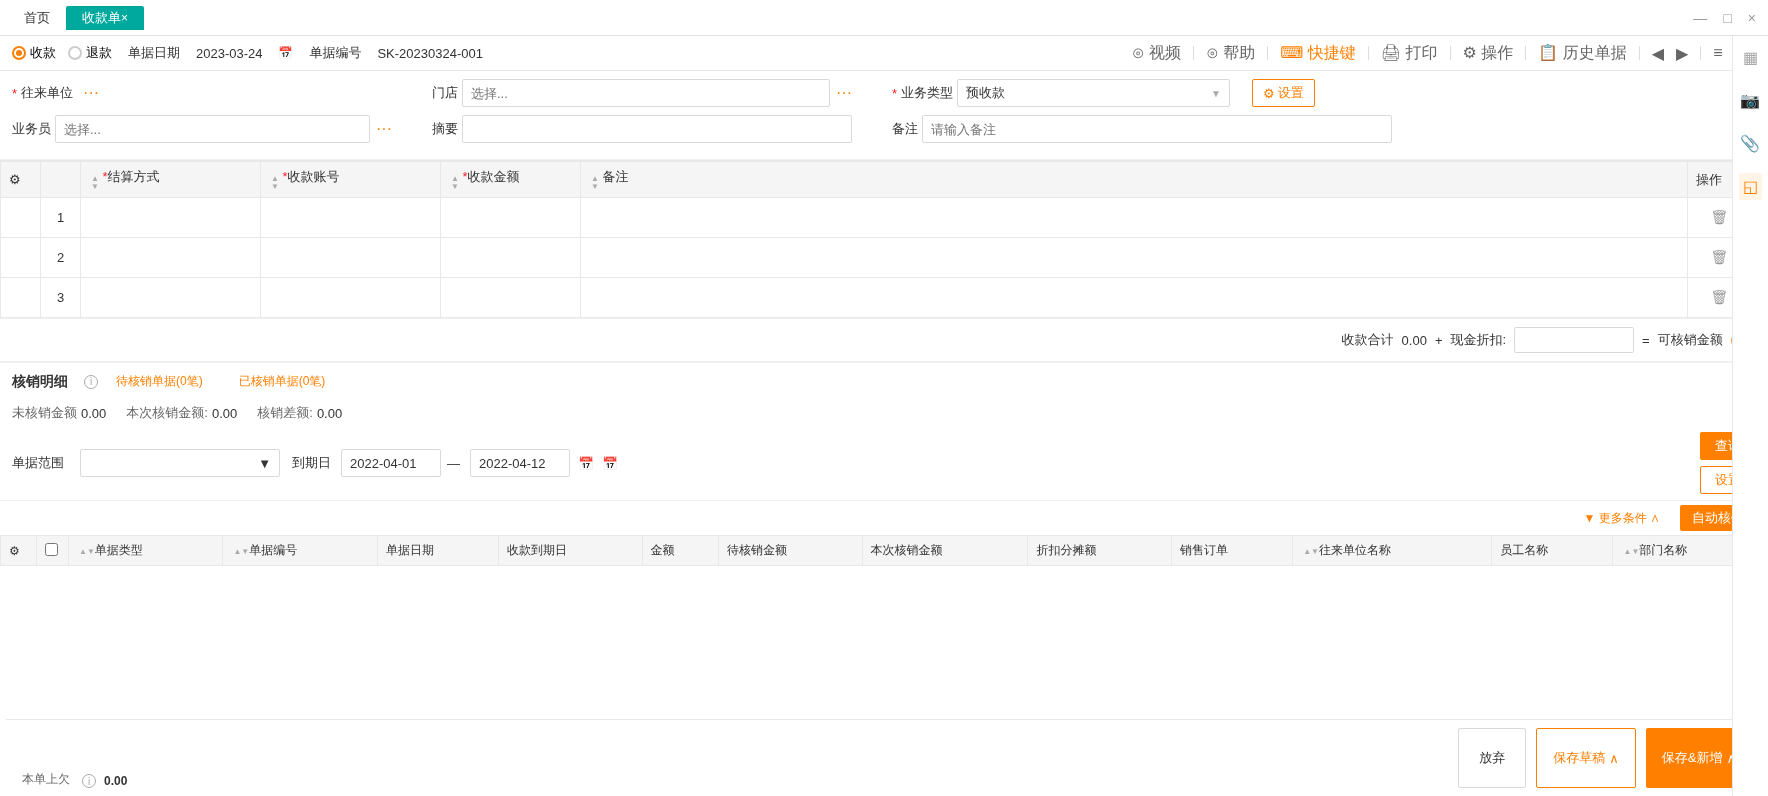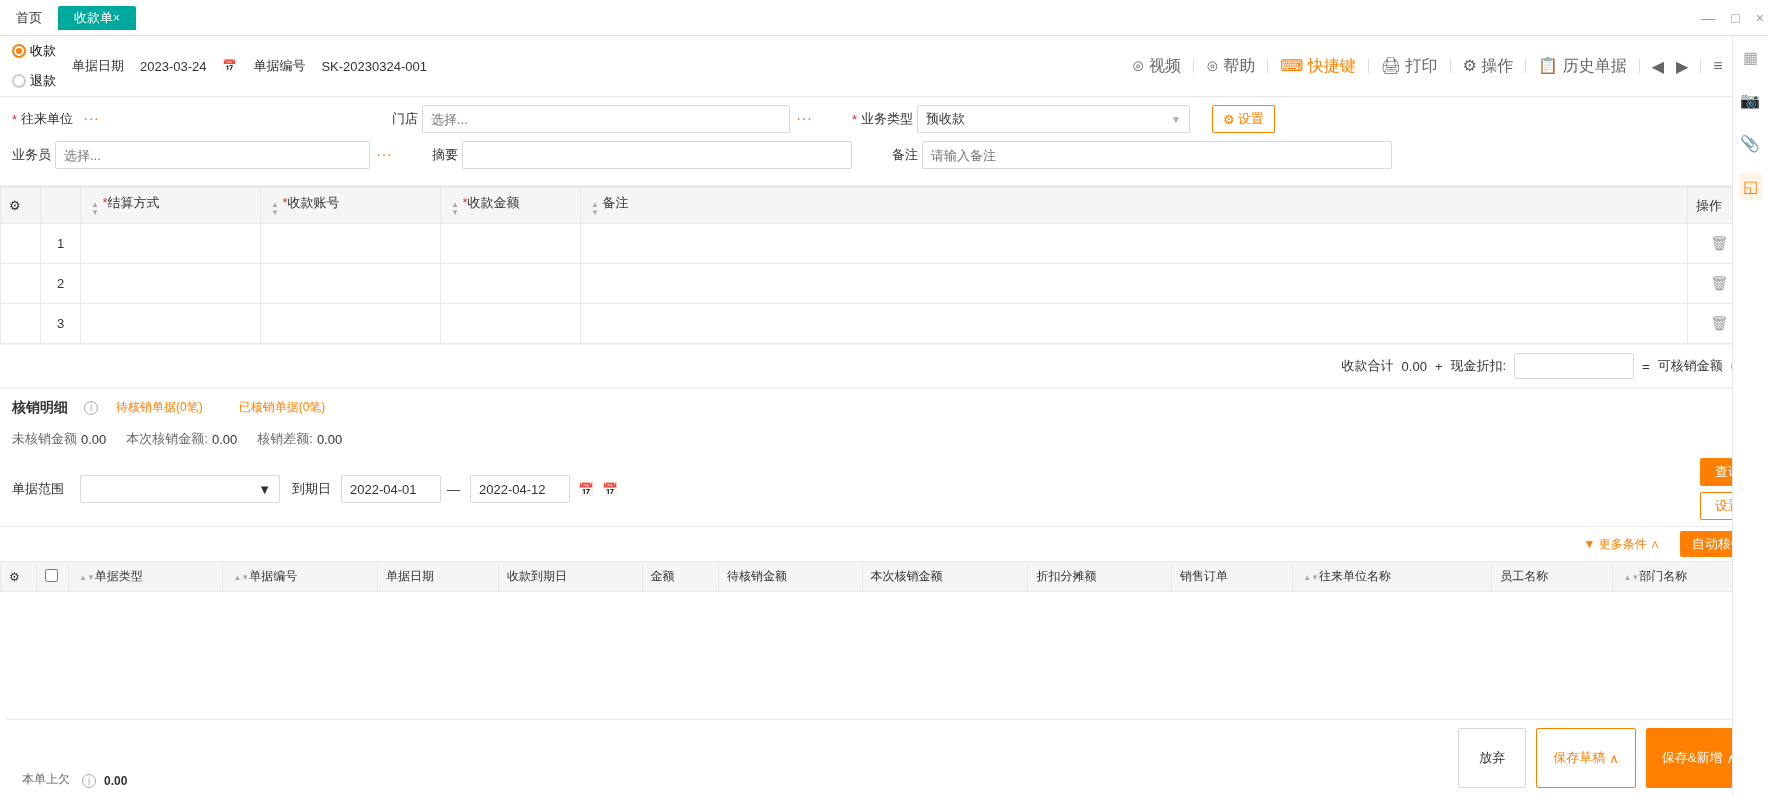--- a/index.html
+++ b/index.html
@@ -2,21 +2,21 @@
 <html><head>
   <meta charset="utf-8">
   <style>
     * { box-sizing: border-box; margin: 0; padding: 0; font-family: 'Microsoft YaHei', Arial, sans-serif; font-size: 13px; }
     body { background: #f0f2f5; width: 1768px; height: 796px; overflow: hidden; }
 
     
     .tab-bar {
       display: flex; align-items: center; background: #fff;
       border-bottom: 1px solid #e0e0e0; height: 36px;
-      padding: 0 0; position: relative;
+      padding: 0 8px; position: relative;
     }
     .tab-home {
       padding: 0 16px; height: 36px; line-height: 36px;
       color: #333; cursor: pointer; font-size: 13px;
     }
     .tab-active {
       background: #00a99d; color: #fff; padding: 0 16px; height: 24px;
       line-height: 36px; display: flex; align-items: center; 
       cursor: pointer; font-size: 13px; border-radius: 2px 2px 0 0;
     }
@@ -26,21 +26,21 @@
 
     
     .main-content { background: #fff; height: calc(796px - 36px); display: flex; flex-direction: column; overflow: hidden; }
 
     
     .toolbar-row {
       display: flex; align-items: center; padding: 6px 12px;
       background: #fff; border-bottom: 1px solid #e8e8e8; gap: 16px;
       flex-wrap: nowrap;
     }
-    .radio-group { display: flex; gap: 12px; align-items: center; flex-direction: column; }
+    .radio-group { display: flex; gap: 12px; align-items: center; }
     .radio-item { display: flex; align-items: center; gap: 4px; cursor: pointer; }
     .radio-dot {
       width: 14px; height: 14px; border-radius: 50%;
       border: 2px solid #ccc; display: flex; align-items: center; justify-content: center;
     }
     .radio-dot.active { border-color: #ff7f00; }
     .radio-dot.active::after {
       content: ''; width: 6px; height: 6px; border-radius: 50%; background: #ff7f00;
     }
     .field-label { color: #333; white-space: nowrap; }
@@ -264,21 +264,21 @@
 
   <div class="form-area">
     <div class="form-row">
 
       <div class="form-field" style="max-width: 380px;">
         <span class="req">*</span>
         <span class="form-label">往来单位</span>
         <span class="more-btn">···</span>
       </div>
 
-      <div class="form-field" style="max-width: 420px; ">
+      <div class="form-field" style="max-width: 420px; margin-left: 40px;">
         <span class="form-label">门店</span>
         <input class="form-input" placeholder="选择..." style="">
         <span class="more-btn">···</span>
       </div>
 
       <div class="form-field" style="max-width: 360px; margin-left: 40px;">
         <span class="req">*</span>
         <span class="form-label">业务类型</span>
         <div class="select-input" style="flex:1;">
           <span class="select-val">预收款</span>

